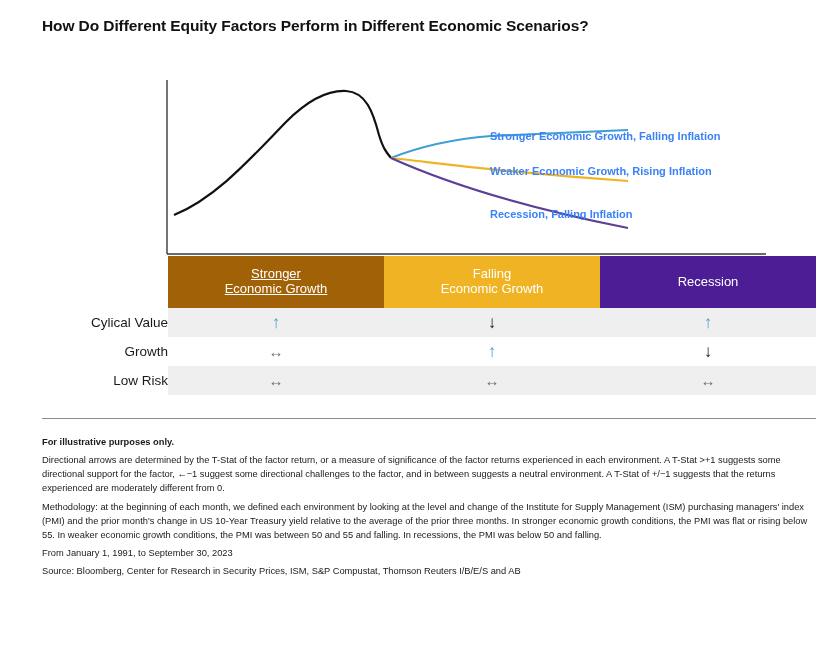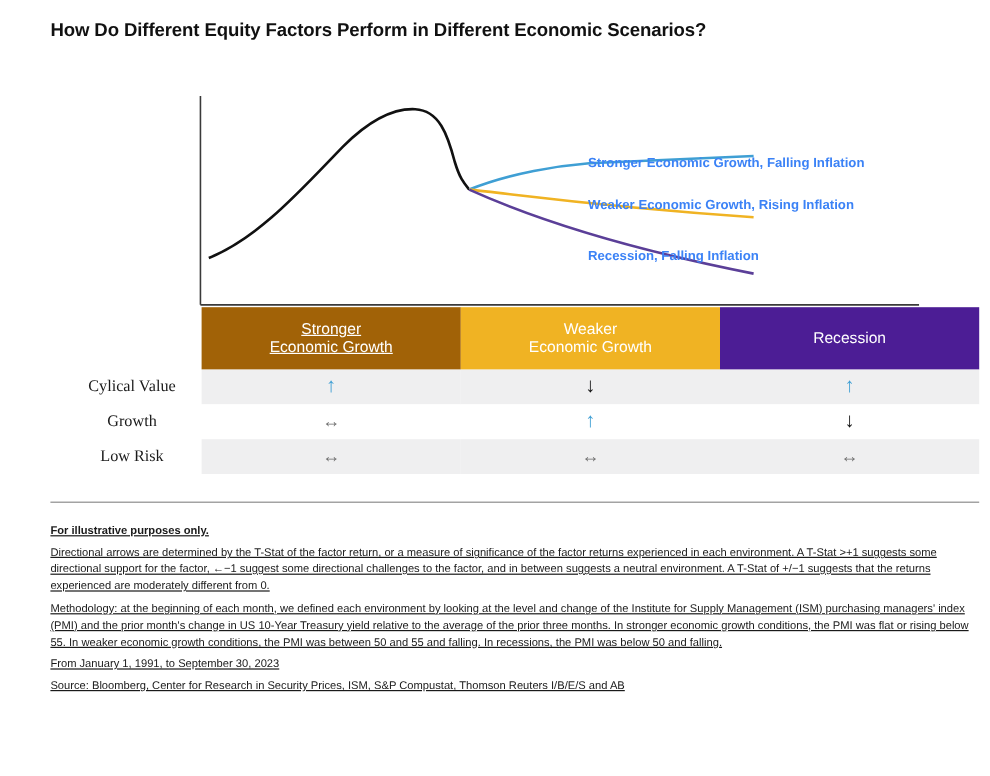--- a/index.html
+++ b/index.html
@@ -98,24 +98,23 @@
     border: none;
   }
   th.hdr.c0 { background: #a16207; text-decoration: underline; }
   th.hdr.c1 { background: #f0b323; }
   th.hdr.c2 { background: #4c1d95; }
 
   td.rowlabel {
     font-size: 13.5px;
     color: #1a1a1a;
     padding: 5px 0 5px 10px;
-    text-align: center;
+    text-align: right;
     background: #ffffff;
     white-space: nowrap;
-    font-family: Liberation Serif, serif;
   }
   td.cell {
     text-align: center;
     padding: 4px 0 3px;
     height: 22px;
     vertical-align: middle;
   }
   tr.shaded td.cell { background: #efeff0; }
   tr.plain td.cell { background: #ffffff; }
 
@@ -139,21 +138,20 @@
 
   
   .notes {
     position: absolute;
     left: 26px;
     top: 435px;
     width: 778px;
     font-size: 9.3px;
     line-height: 1.52;
     color: #1a1a1a;
-    text-decoration: underline;
   }
   .notes .bold {
     font-weight: bold;
     margin-bottom: 4px;
   }
   .notes p {
     margin: 0 0 4px 0;
   }
 </style>
 </head>
@@ -194,21 +192,21 @@
         <col style="width:216px">
       </colgroup>
       <thead>
         <tr>
           <th class="corner"></th>
           <th class="hdr c0">
             <div>Stronger</div>
             <div>Economic Growth</div>
           </th>
           <th class="hdr c1">
-            <div>Weaker</div>
+            <div>Falling</div>
             <div>Economic Growth</div>
           </th>
           <th class="hdr c2">
             <div>Recession</div>
             <div></div>
           </th>
         </tr>
       </thead>
       <tbody>
         <tr class="shaded">

